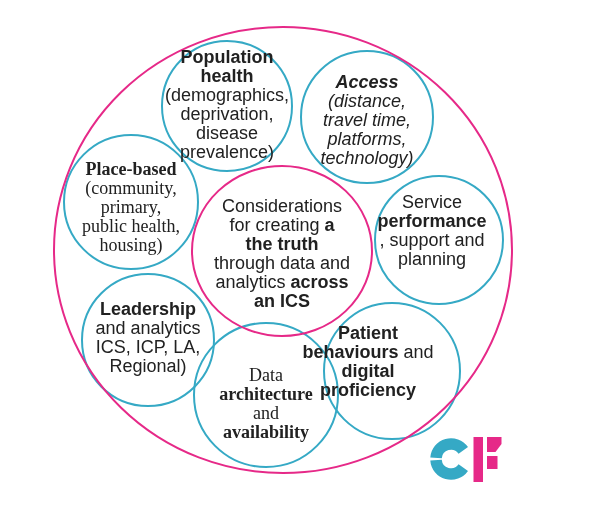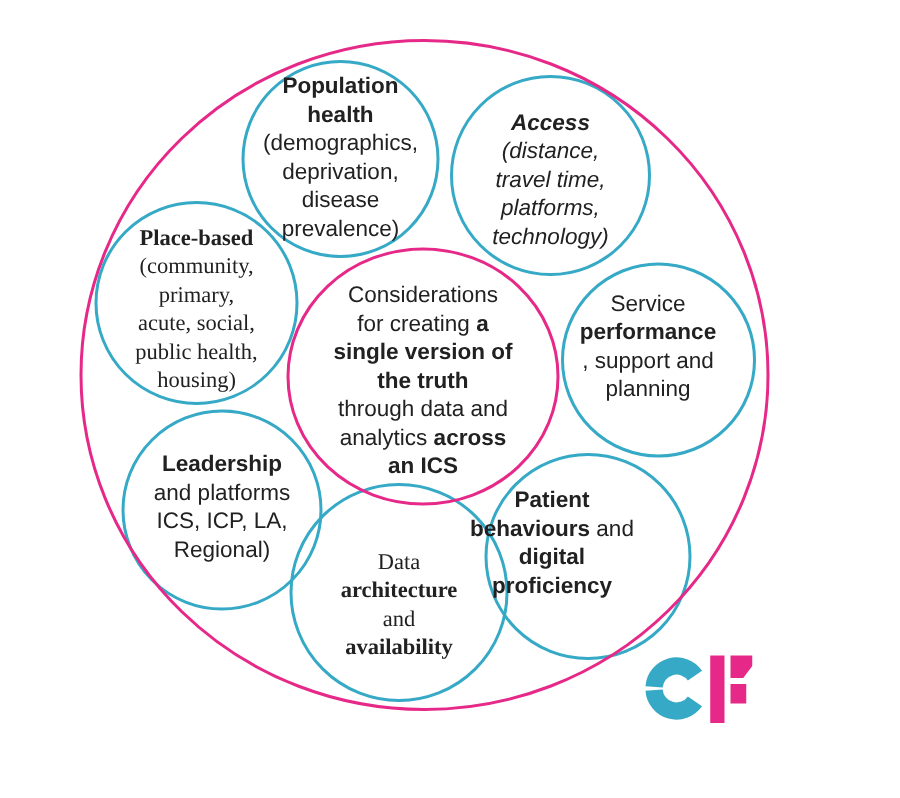--- a/index.html
+++ b/index.html
@@ -5,21 +5,21 @@
   html,body{margin:0;padding:0;background:#fff;}
   .stage{
     position:relative;width:600px;height:532px;background:#fff;overflow:hidden;
     font-family:"Liberation Sans",sans-serif;color:var(--text,#212121);
   }
   svg.rings{position:absolute;left:0;top:0;}
   .outer-ring,.center-ring{fill:none;stroke:var(--pink,#e62988);stroke-width:2px;}
   .teal-ring{fill:none;stroke:var(--teal,#35a9c5);stroke-width:2px;}
   .bubble{
     position:absolute;width:160px;transform:translate(-50%,-50%);
-    text-align:center;font-size:15px;line-height:19px;
+    text-align:center;font-size:18px;line-height:19px;
   }
   .bubble.center-bubble{width:180px;}
   .bubble .b{font-weight:bold;}
   .tline{white-space:nowrap;}
   .logo{position:absolute;left:428px;top:432px;width:80px;height:55px;}
   .logo .c-glyph{fill:none;stroke:var(--teal,#35a9c5);stroke-width:11.5px;}
   .logo .f-glyph{fill:var(--pink,#e62988);}
 </style>
 </head>
 <body>
@@ -34,21 +34,20 @@
     <circle class="teal-ring" cx="266" cy="395" r="72"></circle>
     <circle class="teal-ring" cx="148" cy="340" r="66"></circle>
     <circle class="teal-ring" cx="131" cy="202" r="67"></circle>
     <ellipse class="outer-ring" cx="283" cy="250" rx="229" ry="223"></ellipse>
     <ellipse class="center-ring" cx="282" cy="251" rx="90" ry="85"></ellipse>
   </svg>
 
   <div class="bubble center-bubble" style="left:282px;top:254px;">
       <div class="tline"><span>Considerations</span></div>
       <div class="tline"><span>for creating </span><span class="b">a</span></div>
-      <div class="tline"><span class="b">single version of</span></div>
       <div class="tline"><span class="b">the truth</span></div>
       <div class="tline"><span>through data and</span></div>
       <div class="tline"><span>analytics </span><span class="b">across</span></div>
       <div class="tline"><span class="b">an ICS</span></div>
     </div>
 
   <div class="bubble" style="left:227px;top:105px;">
       <div class="tline"><span class="b">Population</span></div>
       <div class="tline"><span class="b">health</span></div>
       <div class="tline"><span>(demographics,</span></div>
@@ -81,30 +80,29 @@
 
   <div class="bubble" style="left:266px;top:404px;font-family:Liberation Serif, serif;">
       <div class="tline"><span>Data</span></div>
       <div class="tline"><span class="b">architecture</span></div>
       <div class="tline"><span>and</span></div>
       <div class="tline"><span class="b">availability</span></div>
     </div>
 
   <div class="bubble" style="left:148px;top:338px;">
       <div class="tline"><span class="b">Leadership</span></div>
-      <div class="tline"><span>and platforms</span></div>
+      <div class="tline"><span>and analytics</span></div>
       <div class="tline"><span>ICS, ICP, LA,</span></div>
       <div class="tline"><span>Regional)</span></div>
     </div>
 
   <div class="bubble" style="left:131px;top:207px;font-family:Liberation Serif, serif;">
       <div class="tline"><span class="b">Place-based</span></div>
       <div class="tline"><span>(community,</span></div>
       <div class="tline"><span>primary,</span></div>
-      <div class="tline"><span>acute, social,</span></div>
       <div class="tline"><span>public health,</span></div>
       <div class="tline"><span>housing)</span></div>
     </div>
 
   <div class="logo">
     <svg width="80" height="55" viewBox="0 0 80 55">
       <g>
         <path class="c-glyph" d="M35.29,18.40 A15,15 0 0 0 8.04,25.95"></path>
         <path class="c-glyph" d="M8.04,28.05 A15,15 0 0 0 35.29,35.60"></path>
       </g>

